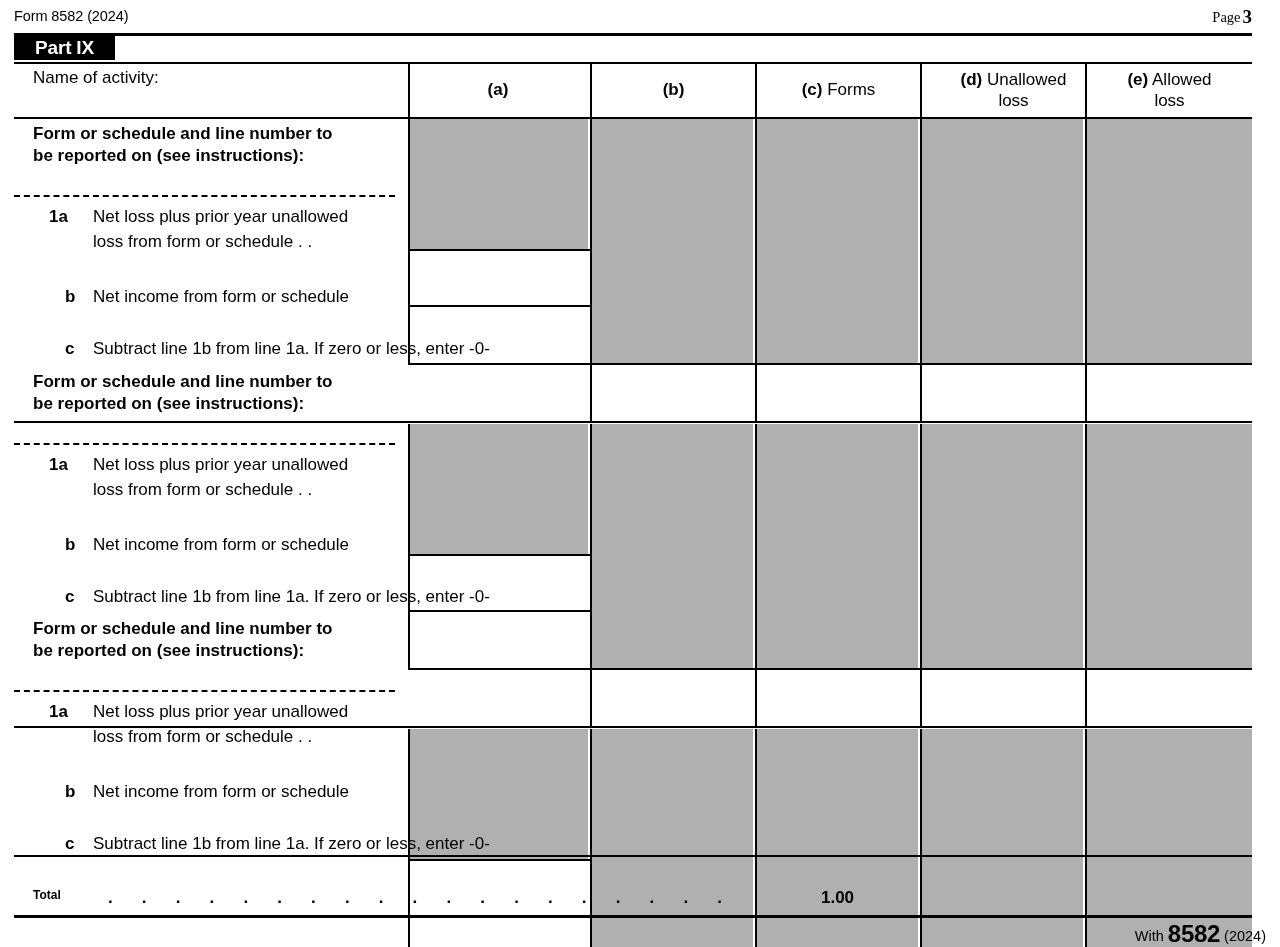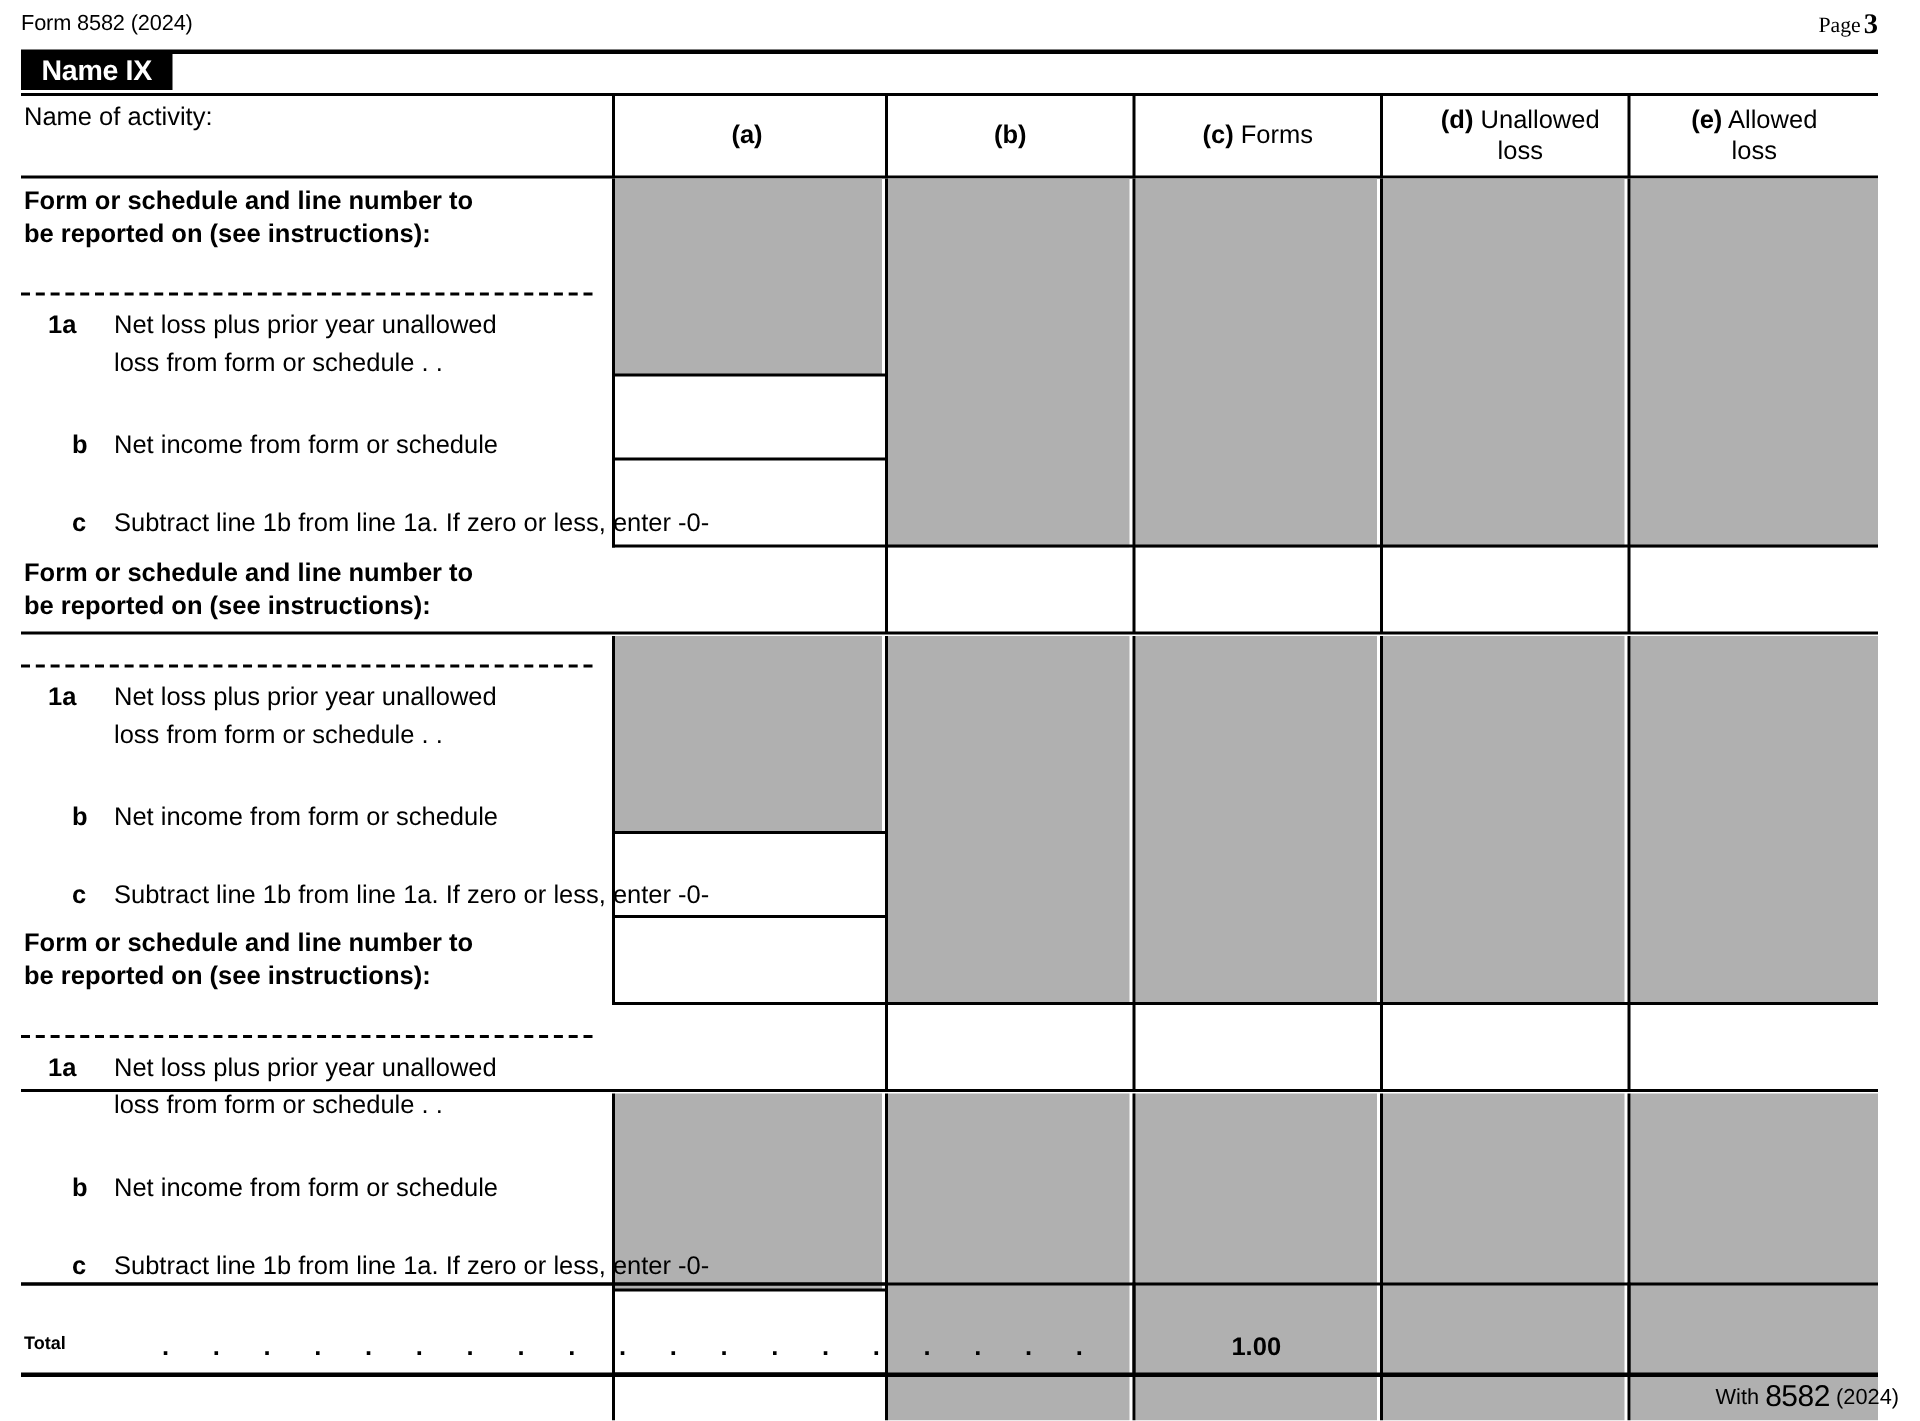--- a/index.html
+++ b/index.html
@@ -117,20 +117,21 @@
   .cellfill {
     position: absolute;
     background: #b0b0b0;
   }
 
   
   .txt {
     position: absolute;
     font-size: 17px;
     white-space: nowrap;
+    margin-left: 17px;
   }
   .txt.bold { font-weight: bold; }
 
   .colhead {
     position: absolute;
     text-align: center;
     font-size: 17px;
     line-height: 21px;
   }
   .colhead b { font-weight: bold; }
@@ -159,39 +160,39 @@
   
   .footer {
     position: absolute;
     right: 14px;
     top: 920px;
     font-size: 14.5px;
     white-space: nowrap;
     text-align: right;
   }
   .footer .fnum {
-    font-size: 20px;
-    font-weight: normal;
+    font-size: 24px;
+    font-weight: bold;
     letter-spacing: -0.3px;
     vertical-align: -1px;
   }
 </style>
 </head>
 <body>
 
 <div id="page">
 
   <div class="top-header">
     <div class="top-left">Form 8582 (2024)</div>
     <div class="top-right"><span>Page</span><span class="pagenum">3</span></div>
   </div>
 
   <div class="part-rule"></div>
   <div class="part-bar">
-    <div class="part-label">Name IX</div>
+    <div class="part-label">Part IX</div>
   </div>
 
   <div class="tbl">
 
     <div class="hline" style="left:0; top:0; width:1238px;"></div>
 
     <div class="txt" style="left:2px; top:6px;">Name of activity:</div>
 
     <div class="colhead" style="left:396px; top:17px; width:176px;"><b>(a)</b></div>
     <div class="colhead" style="left:578px; top:17px; width:163px;"><b>(b)</b></div>

